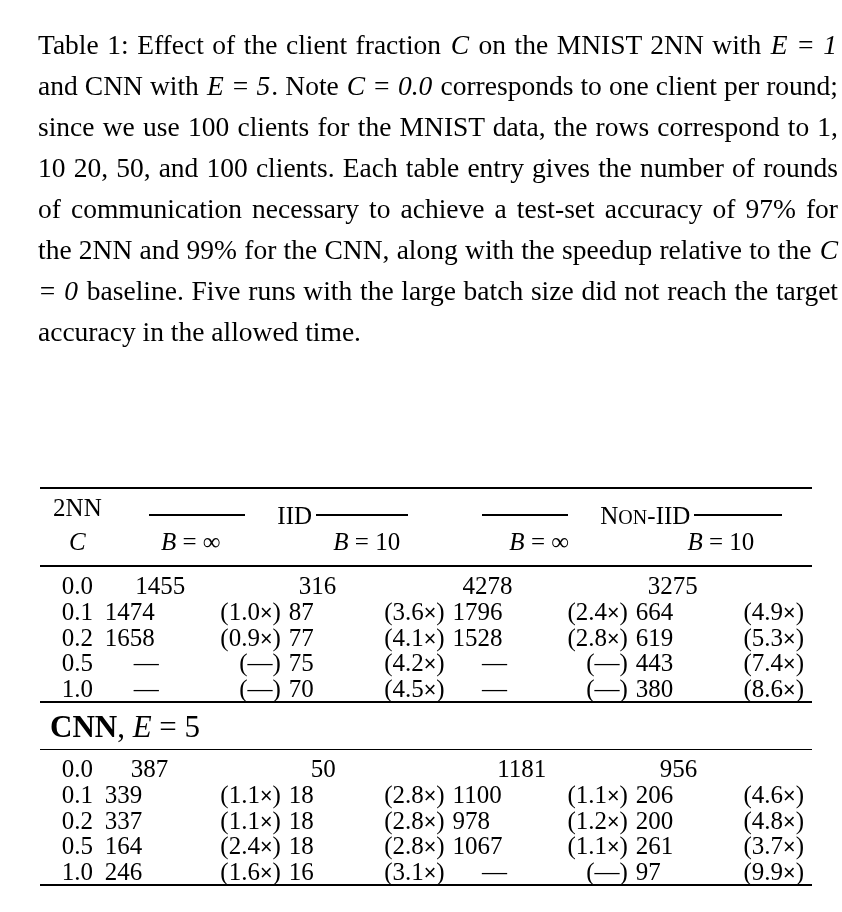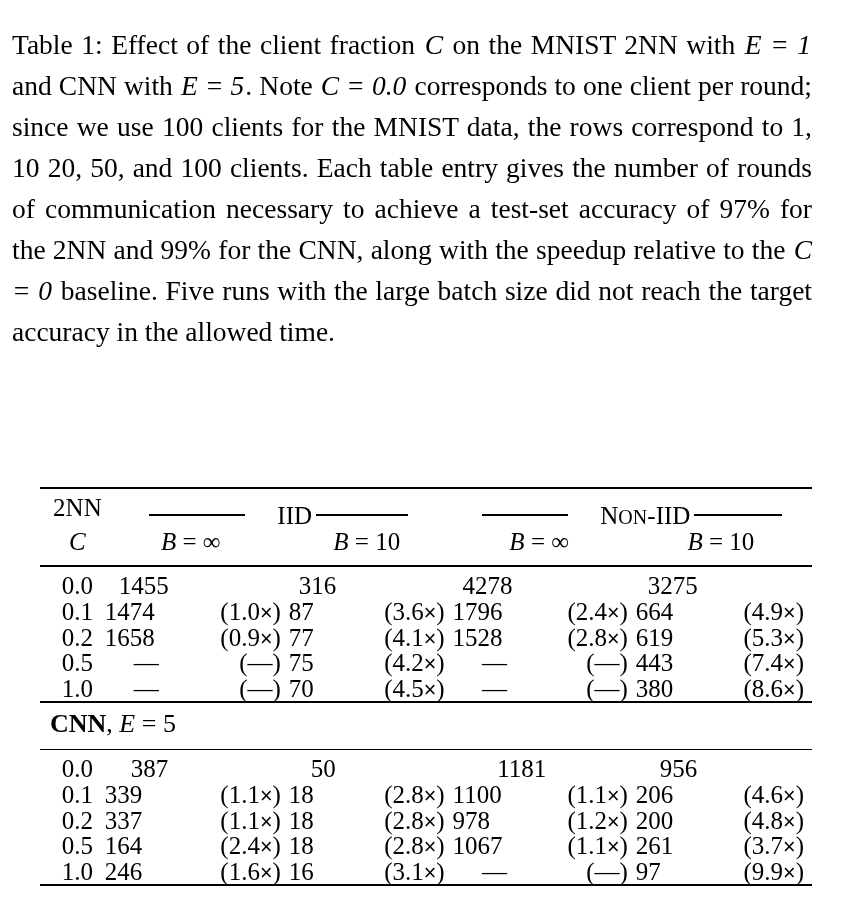--- a/index.html
+++ b/index.html
@@ -17,21 +17,21 @@
 
   #page {
     position: relative;
     width: 842px;
     height: 912px;
   }
 
   
   #caption {
     position: absolute;
-    left: 12px;
+    left: 38px;
     top: 24px;
     width: 800px;
     font-size: 27.5px;
     line-height: 41px;
     text-align: justify;
     text-justify: inter-word;
     hyphens: manual;
   }
   #caption .mathit {
     font-style: italic;
@@ -104,21 +104,21 @@
   .grouphead .lbl { padding: 0 4px; white-space: nowrap; margin-left: 28px; }
 
   .smallcaps-on {
     font-size: 0.80em;
     letter-spacing: 0.1px;
   }
 
   .sect-label {
     text-align: left;
     padding-left: 10px !important;
-    font-size: 26px;
+    font-size: 31px;
   }
   .bold { font-weight: bold; }
   .ital { font-style: italic; }
   .times { font-family: "Liberation Sans", "DejaVu Sans", sans-serif; font-size: 0.86em; }
   .inf { font-size: 1.0em; }
   .dash { letter-spacing: 0; }
 
   .hdr-row td { height: 34px; }
   .hdr-row2 td { height: 36px; }
   .sect-row td { height: 38px; }
@@ -184,21 +184,21 @@
             <span class="ital">B</span><span class="eq"> = </span><span>10</span>
           </td>
         </tr>
 
         <tr class="rule-thick spacer-row">
           <td colspan="9"></td>
         </tr>
 
         <tr class="rowpad rowpad-first">
           <td class="cell-c">0.0</td>
-          <td class="num" style="text-align:left;padding-left:14px !important;">1455</td>
+          <td class="num" style="text-align:center;padding-left:14px !important;">1455</td>
           <td class="sp"></td>
           <td class="num" style="text-align:left;padding-left:10px !important;">316</td>
           <td class="sp"></td>
           <td class="num" style="text-align:left;padding-left:10px !important;">4278</td>
           <td class="sp"></td>
           <td class="num" style="text-align:left;padding-left:12px !important;">3275</td>
           <td class="sp"></td>
         </tr>
 
         <tr class="rowpad">

